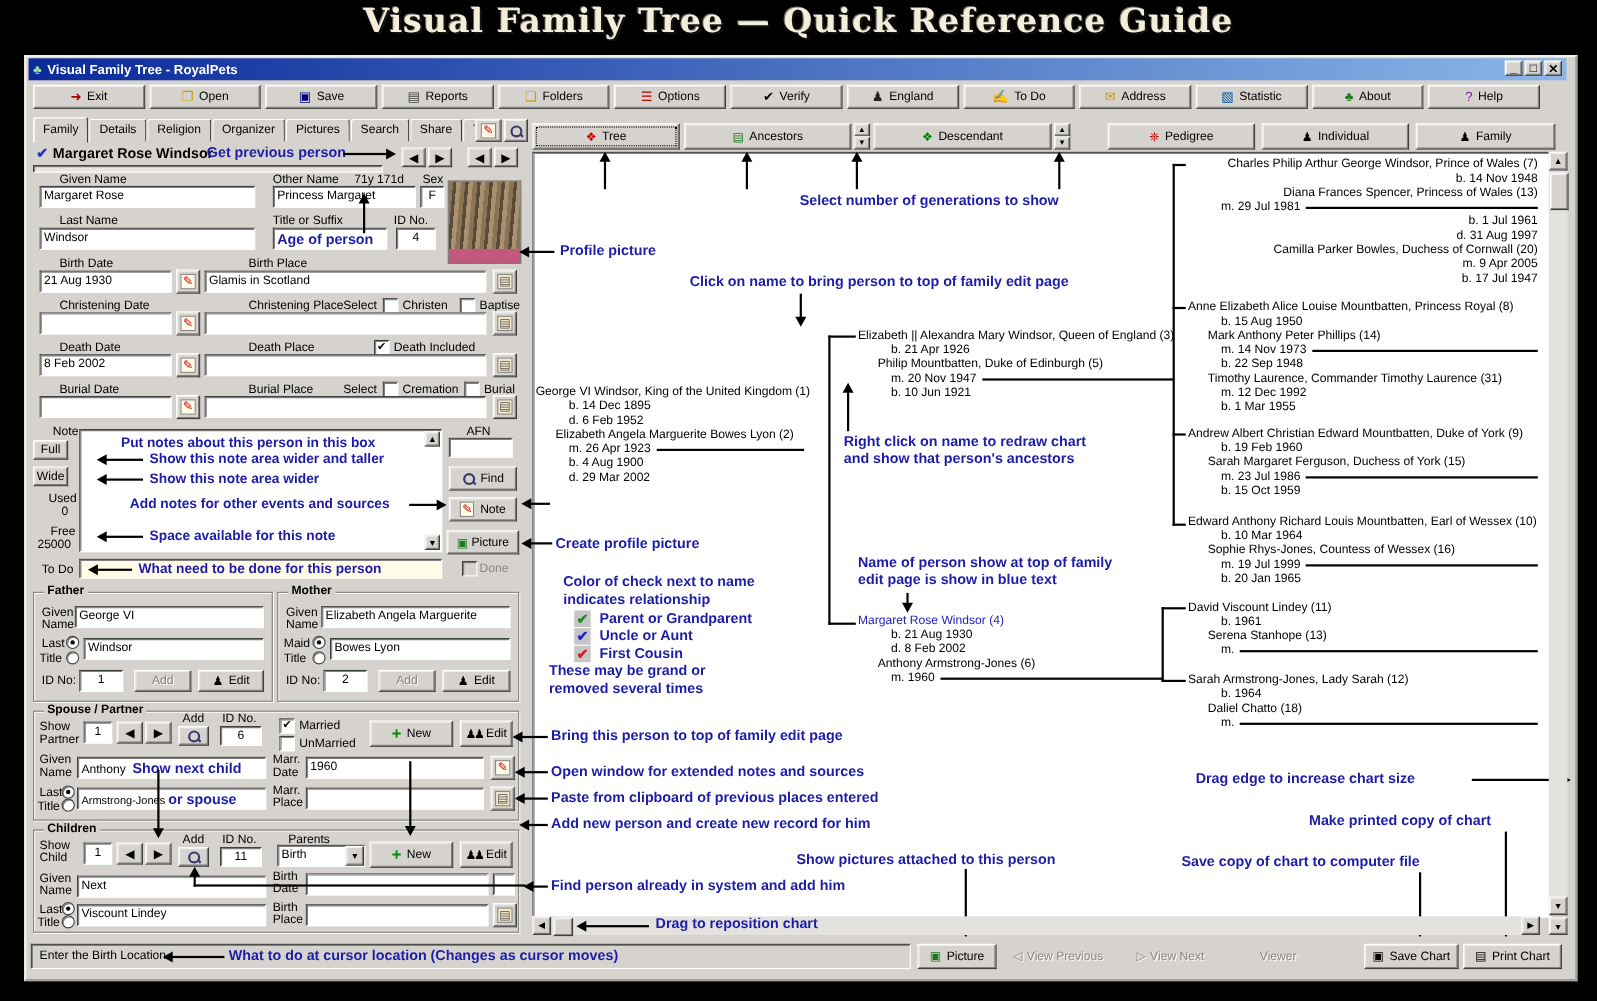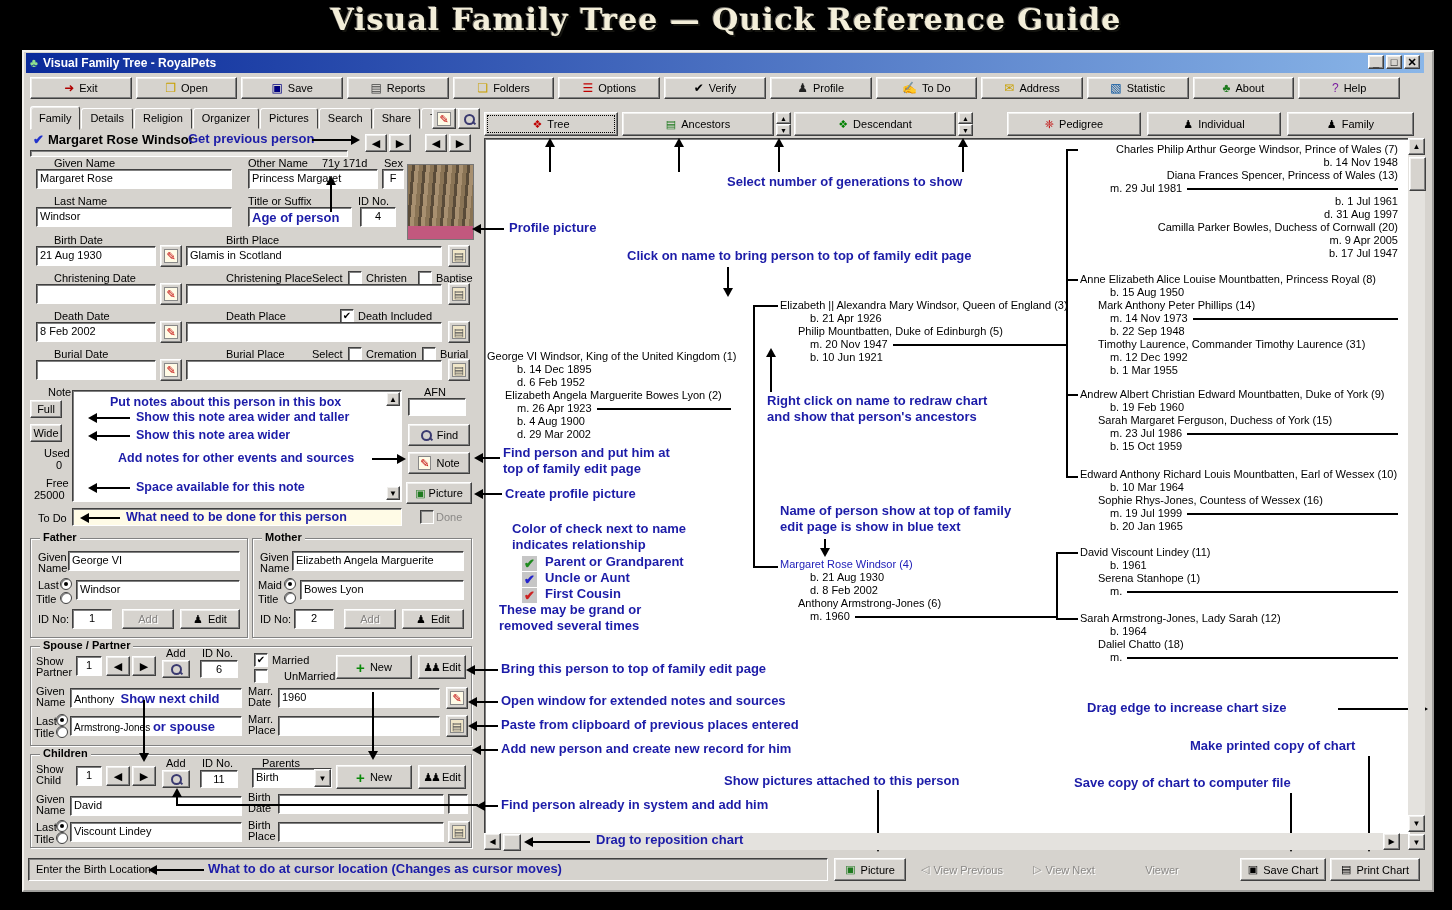--- a/index.html
+++ b/index.html
@@ -108,21 +108,21 @@
     <div class="b">
         <span class="ti">☰</span>
         <span>Options</span>
       </div>
     <div class="b">
         <span class="ti">✔</span>
         <span>Verify</span>
       </div>
     <div class="b">
         <span class="ti">♟</span>
-        <span>Profile</span>
+        <span>England</span>
       </div>
     <div class="b">
         <span class="ti">✍</span>
         <span>To Do</span>
       </div>
     <div class="b">
         <span class="ti">✉</span>
         <span>Address</span>
       </div>
     <div class="b">
@@ -324,21 +324,21 @@
   <div class="b abs" style="left:132px;top:656px;width:24px;height:20px;">▶</div>
   <div class="lbl" style="left:166px;top:648px;">Add</div>
   <div class="b abs" style="left:162px;top:660px;width:28px;height:18px;">
       <span class="mag"></span>
     </div>
   <div class="lbl" style="left:202px;top:648px;">ID No.</div>
   <div class="f" style="left:200px;top:660px;width:38px;height:18px;text-align:center;">6</div>
   <div class="cb ck" style="left:254px;top:653px;"></div>
   <div class="lbl" style="left:272px;top:655px;">Married</div>
   <div class="cb" style="left:254px;top:669px;"></div>
-  <div class="lbl" style="left:284px;top:671px;">UnMarried</div>
+  <div class="lbl" style="left:272px;top:671px;">UnMarried</div>
   <div class="b abs bb" style="left:336px;top:655px;width:76px;height:24px;">
       <span style="color:#0a8a0a;font-weight:bold;font-size:15px;">+</span>
       <span>New</span>
     </div>
   <div class="b abs bb" style="left:418px;top:655px;width:48px;height:24px;gap:3px;">
       <span style="letter-spacing:-2px;">♟♟</span>
       <span>Edit</span>
     </div>
   <div class="lbl" style="left:36px;top:686px;">Given
 Name</div>
@@ -380,21 +380,21 @@
   <div class="b abs bb" style="left:336px;top:765px;width:76px;height:24px;">
       <span style="color:#0a8a0a;font-weight:bold;font-size:15px;">+</span>
       <span>New</span>
     </div>
   <div class="b abs bb" style="left:418px;top:765px;width:48px;height:24px;gap:3px;">
       <span style="letter-spacing:-2px;">♟♟</span>
       <span>Edit</span>
     </div>
   <div class="lbl" style="left:36px;top:794px;">Given
 Name</div>
-  <div class="f" style="left:70px;top:796px;width:172px;height:20px;">David</div>
+  <div class="f" style="left:70px;top:796px;width:172px;height:20px;">Next</div>
   <div class="lbl" style="left:248px;top:792px;">Birth
 Date</div>
   <div class="f" style="left:278px;top:794px;width:166px;height:20px;"></div>
   <div class="f" style="left:448px;top:794px;width:20px;height:20px;"></div>
   <div class="lbl" style="left:36px;top:822px;">Last</div>
   <div class="rd on" style="left:56px;top:820px;"></div>
   <div class="lbl" style="left:34px;top:834px;">Title</div>
   <div class="rd" style="left:56px;top:832px;"></div>
   <div class="f" style="left:70px;top:822px;width:172px;height:20px;">Viscount Lindey</div>
   <div class="lbl" style="left:248px;top:820px;">Birth
@@ -515,21 +515,21 @@
     <div class="tl s">Sophie Rhys-Jones, Countess of Wessex (16)</div>
     <div class="tl m">
         <span>m. 19 Jul 1999</span>
         <i class="rule"></i>
       </div>
     <div class="tl d">b. 20 Jan 1965</div>
   </div>
   <div class="tb" style="left:1080px;top:546px;width:318px;">
     <div class="tl n">David Viscount Lindey (11)</div>
     <div class="tl d">b. 1961</div>
-    <div class="tl s">Serena Stanhope (1)</div>
+    <div class="tl s">Serena Stanhope (13)</div>
     <div class="tl m">
         <span>m.</span>
         <i class="rule"></i>
       </div>
   </div>
   <div class="tb" style="left:1080px;top:612px;width:318px;">
     <div class="tl n">Sarah Armstrong-Jones, Lady Sarah (12)</div>
     <div class="tl d">b. 1964</div>
     <div class="tl s">Daliel Chatto (18)</div>
     <div class="tl m">
@@ -556,22 +556,20 @@
   <div class="ar arv hu" style="left:962px;top:142px;height:30px;"></div>
   <div class="ann" style="left:727px;top:174px;">Select number of generations to show</div>
   <div class="ar arh hl" style="left:476px;top:228px;width:28px;"></div>
   <div class="ann" style="left:509px;top:220px;">Profile picture</div>
   <div class="ann" style="left:627px;top:248px;">Click on name to bring person to top of family edit page</div>
   <div class="ar arv hd" style="left:727px;top:267px;height:26px;"></div>
   <div class="ar arv hu" style="left:770px;top:352px;height:40px;"></div>
   <div class="ann" style="left:767px;top:393px;">Right click on name to redraw chart
 and show that person's ancestors</div>
   <div class="ar arh hl" style="left:478px;top:457px;width:22px;"></div>
-  <div class="ann" style="left:503px;top:445px;">Find person and put him at
-top of family edit page</div>
   <div class="ar arh hl" style="left:478px;top:493px;width:24px;"></div>
   <div class="ann" style="left:505px;top:486px;">Create profile picture</div>
   <div class="ann" style="left:512px;top:521px;">Color of check next to name
 indicates relationship</div>
   <div class="abs" style="left:522px;top:554px;"><span class="ck-ic" style="color:#1e8a1e;">✔</span></div>
   <div class="ann" style="left:545px;top:554px;">Parent or Grandparent</div>
   <div class="abs" style="left:522px;top:570px;"><span class="ck-ic" style="color:#2222cc;">✔</span></div>
   <div class="ann" style="left:545px;top:570px;">Uncle or Aunt</div>
   <div class="abs" style="left:522px;top:586px;"><span class="ck-ic" style="color:#cc2222;">✔</span></div>
   <div class="ann" style="left:545px;top:586px;">First Cousin</div>

